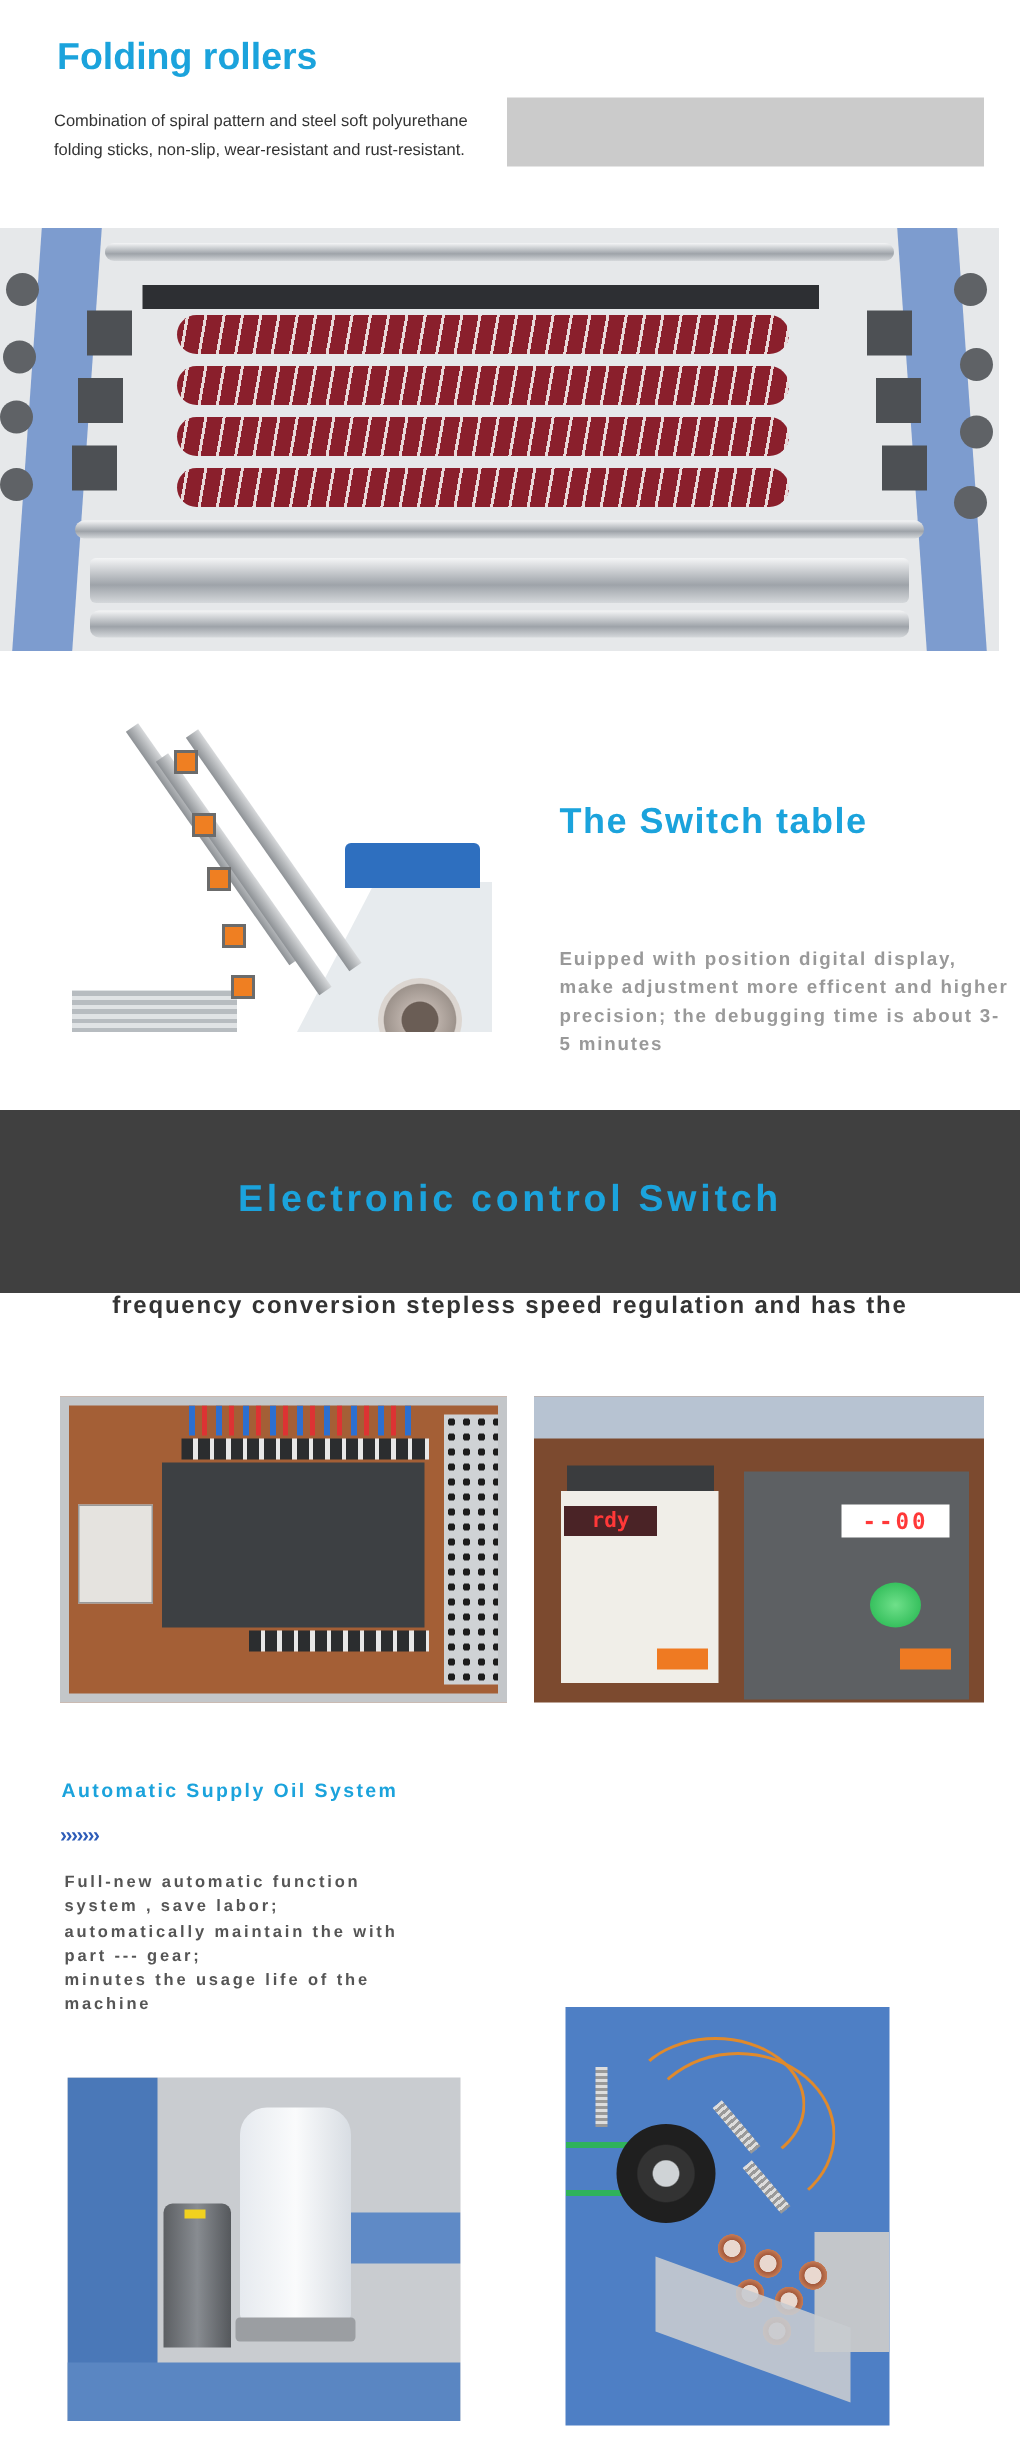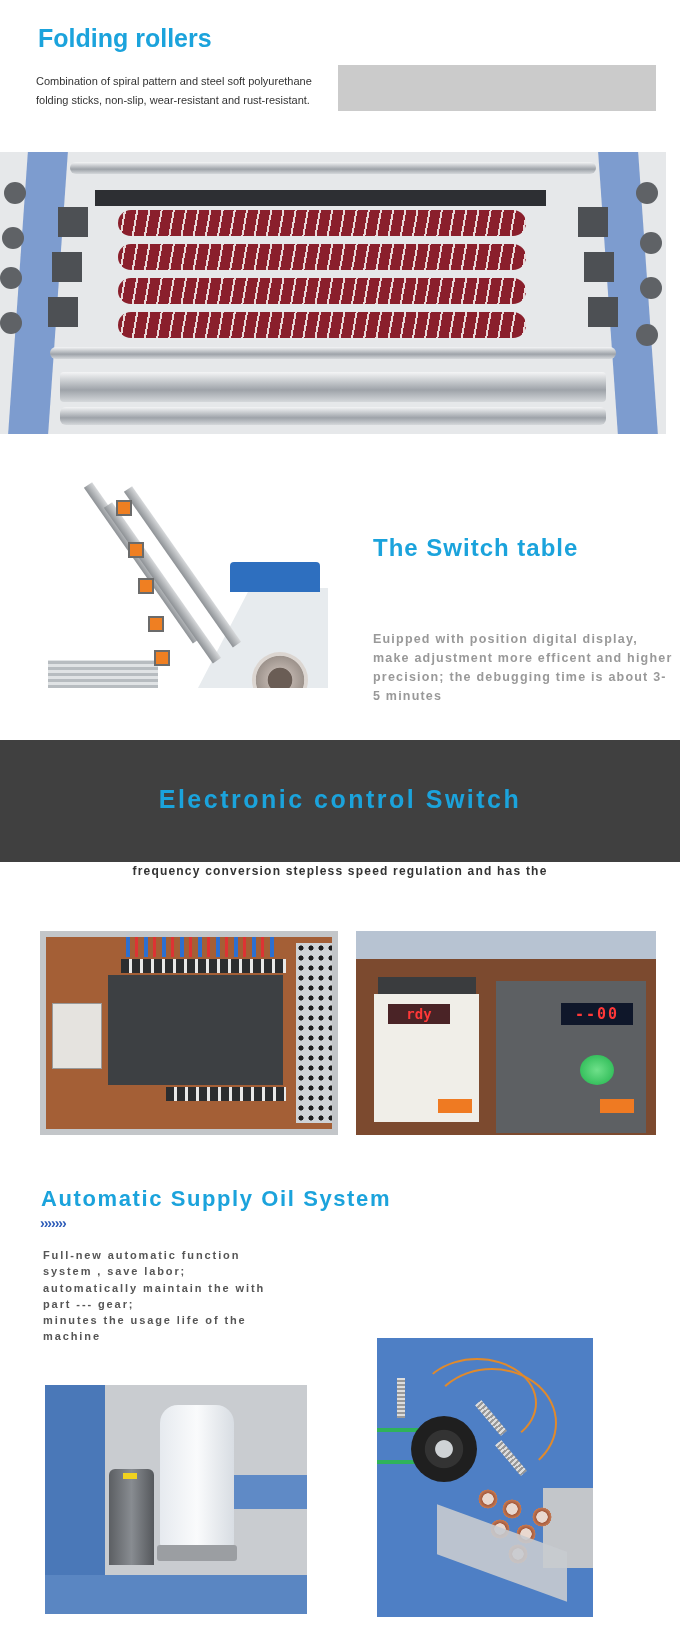--- a/index.html
+++ b/index.html
@@ -33,39 +33,39 @@
   .shuttle .tag { position:absolute; width:16px; height:16px; background:#ef7f22; border:2px solid #6b6b6b; }
   .shuttle .wheel { position:absolute; right:20px; bottom:-20px; width:56px; height:56px; border-radius:50%; background: radial-gradient(#6a5d55 30%, #b9aea7 32%, #9d938c 60%, #dcd6d1 62%); }
   .shuttle .tray { position:absolute; left:0; bottom:0; width:110px; height:28px; background: repeating-linear-gradient(0deg,#b7bcc0 0 3px,#e0e3e5 3px 6px); }
 
   .h-shuttle { left: 373px; top: 534px; font-size: 24px; font-weight: bold; color: #1ba3dc; letter-spacing: 1px; }
   .p-shuttle { left: 373px; top: 608px; width: 300px; font-size: 12.5px; line-height: 19px; color: #999999; font-weight: bold; letter-spacing: 1.2px; margin-top: 22px; }
 
   
   .banner { left: 0; top: 740px; width: 680px; height: 122px; background: #404040; }
   .h-electronic { left: 0; top: 785px; width: 680px; text-align: center; font-size: 25px; font-weight: bold; color: #1ba3dc; letter-spacing: 2.5px; }
-  .p-electronic { left: 0; top: 862px; width: 680px; text-align: center; font-size: 12px; line-height: 18px; color: #333; font-weight: bold; letter-spacing: 1.2px; }
+  .p-electronic { left: 0; top: 862px; width: 680px; text-align: center; font-size: 16px; line-height: 18px; color: #333; font-weight: bold; letter-spacing: 1.2px; }
 
   .plc { left: 40px; top: 931px; width: 298px; height: 204px; background: #a45f36; border: 6px solid #c3c6c9; }
   .plc .unit { position:absolute; left:62px; top:38px; width:175px; height:110px; background:#3d4043; }
   .plc .term { position:absolute; height:14px; background: repeating-linear-gradient(90deg,#2b2d2f 0 8px,#e8e8e8 8px 11px); }
   .plc .ssr { position:absolute; left:6px; top:66px; width:50px; height:66px; background:#e5e3df; border:1px solid #999; }
   .plc .psu { position:absolute; right:0; top:6px; width:36px; height:180px; background: radial-gradient(circle,#1c1c1c 35%, #cfd2d5 37%) 0 0/10px 10px; }
   .plc .wires { position:absolute; left:80px; top:0; width:150px; height:20px; background: repeating-linear-gradient(90deg,#2d6fd0 0 4px, transparent 4px 9px, #d33 9px 12px, transparent 12px 18px); }
 
   .vfd { left: 356px; top: 931px; width: 300px; height: 204px; background: #7c4a2f; border-top: 28px solid #b7c3d2; }
   .vfd .v1 { position:absolute; left:18px; top:35px; width:105px; height:128px; background:#f0eee8; }
   .vfd .v1top { position:absolute; left:22px; top:18px; width:98px; height:18px; background:#3a3c3e; }
-  .vfd .v1disp { position:absolute; left:32px; top:45px; width:62px; height:20px; background:#4a2326; color:#ff3838; font-family:"DejaVu Sans Mono",monospace; font-size:14px; font-weight:bold; text-align:center; line-height:20px; }
+  .vfd .v1disp { position:absolute; left:20px; top:45px; width:62px; height:20px; background:#4a2326; color:#ff3838; font-family:"DejaVu Sans Mono",monospace; font-size:14px; font-weight:bold; text-align:center; line-height:20px; }
   .vfd .v2 { position:absolute; left:140px; top:22px; width:150px; height:152px; background:#5d6063; }
-  .vfd .v2disp { position:absolute; left:205px; top:44px; width:72px; height:22px; background:#0f172a; color:#ff3838; font-family:"DejaVu Sans Mono",monospace; font-size:15px; font-weight:bold; text-align:center; line-height:22px; letter-spacing:2px; }
+  .vfd .v2disp { position:absolute; left:205px; top:44px; width:72px; height:22px; background:#ffffff; color:#ff3838; font-family:"DejaVu Sans Mono",monospace; font-size:15px; font-weight:bold; text-align:center; line-height:22px; letter-spacing:2px; }
   .vfd .knob { position:absolute; left:224px; top:96px; width:34px; height:30px; border-radius:50%; background: radial-gradient(#6fe08a, #1fb34b); }
   .vfd .danger { position:absolute; width:34px; height:14px; background:#ef7a22; }
 
-  .h-oil { left: 41px; top: 1186px; font-size: 22px; font-weight: bold; color: #1ba3dc; letter-spacing: 1.6px; }
+  .h-oil { left: 41px; top: 1186px; font-size: 13px; font-weight: bold; color: #1ba3dc; letter-spacing: 1.6px; }
   .arrows { left: 40px; top: 1215px; font-size: 14px; font-weight: bold; color: #2d5cb8; letter-spacing: -1px; }
   .p-oil { left: 43px; top: 1247px; width: 240px; font-size: 11px; line-height: 16.3px; color: #555; font-weight: bold; letter-spacing: 1.9px; }
 
   .oil-1 { left: 45px; top: 1385px; width: 262px; height: 229px; background: #c9ccd0; }
   .oil-1 .blue-l { position:absolute; left:0; top:0; width:60px; height:229px; background:#4a78b8; }
   .oil-1 .blue-b { position:absolute; left:0; top:190px; width:262px; height:39px; background:#5a86c2; }
   .oil-1 .blue-m { position:absolute; left:185px; top:90px; width:77px; height:34px; background:#5f8ac6; }
   .oil-1 .tank { position:absolute; left:115px; top:20px; width:74px; height:142px; border-radius:18px 18px 4px 4px; background: linear-gradient(90deg,#e6eaef,#fafbfc 50%,#d8dde3); }
   .oil-1 .motor { position:absolute; left:64px; top:84px; width:45px; height:96px; border-radius:6px 6px 0 0; background: linear-gradient(90deg,#5c5f63,#888c91 50%,#55585c); }
   .oil-1 .motor::after { content:""; position:absolute; left:14px; top:4px; width:14px; height:6px; background:#f1d21f; }

